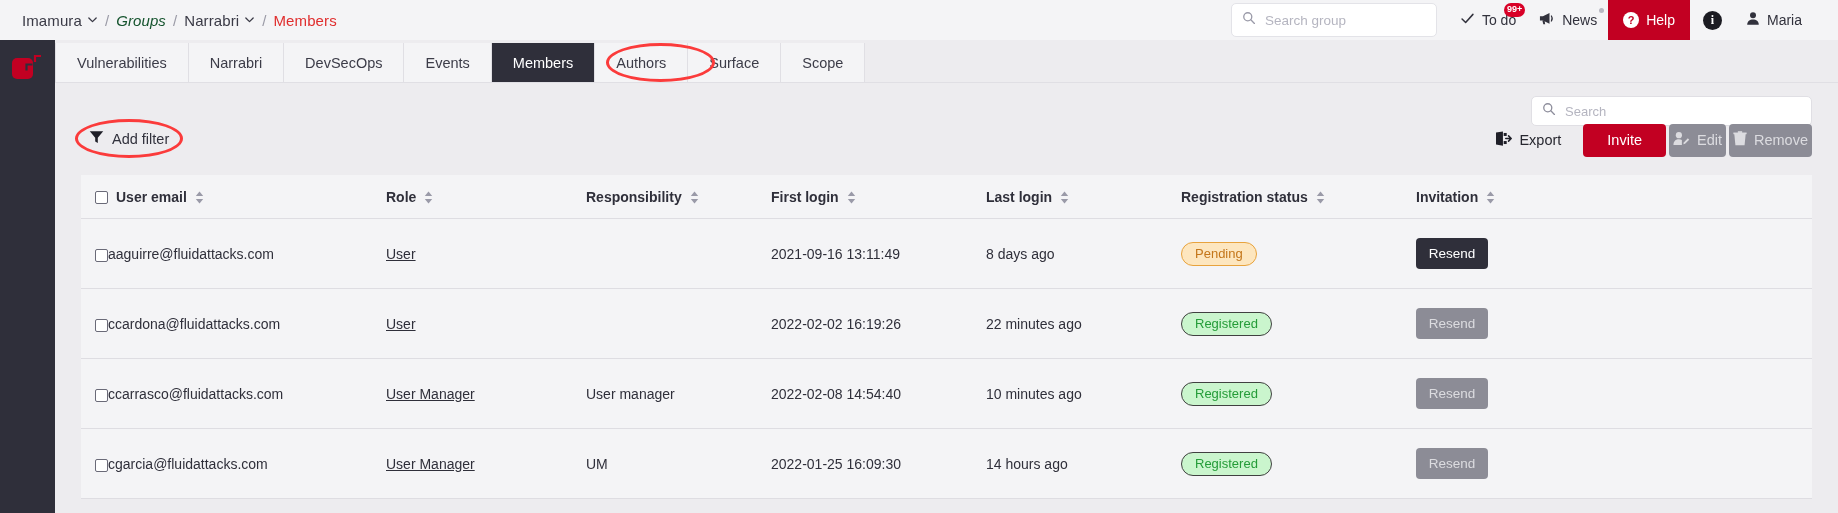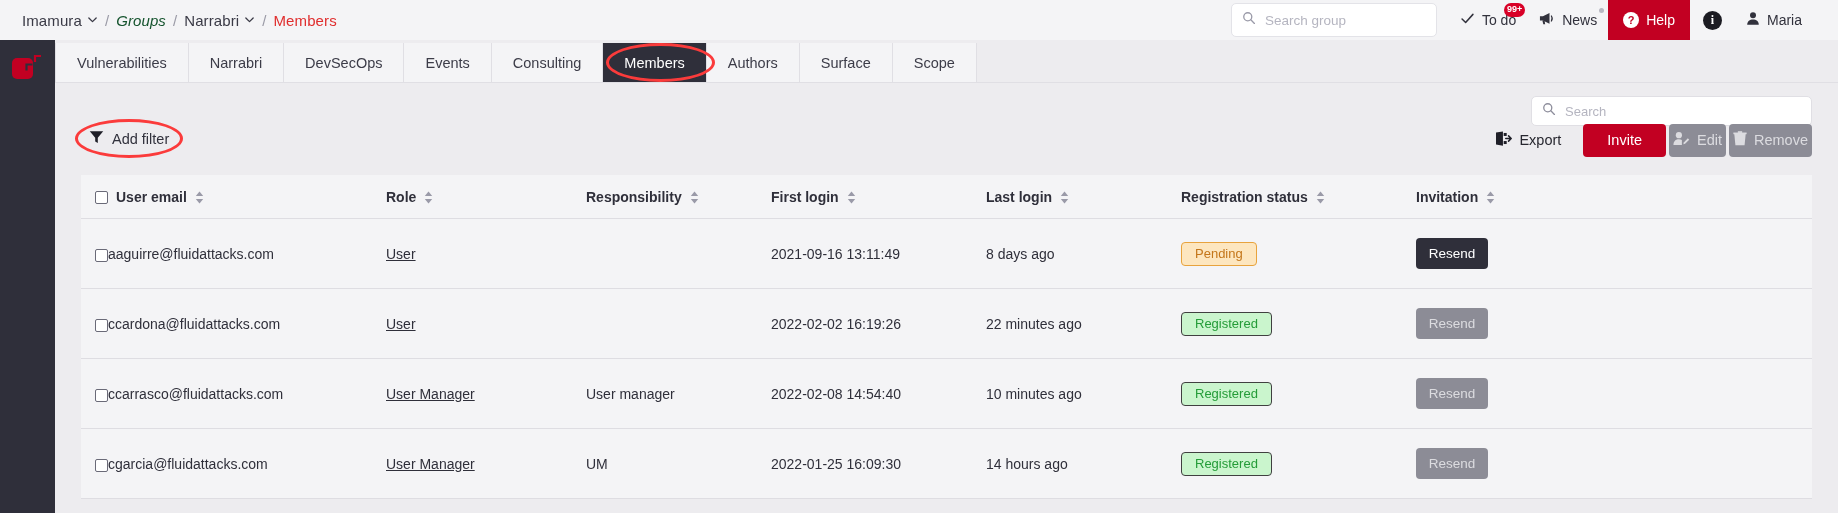--- a/index.html
+++ b/index.html
@@ -149,21 +149,21 @@
     font-size: 14px; color: #2f2f3a; padding: 19px 0; border-bottom: 1px solid #dedde2;
     vertical-align: middle;
   }
   .cb {
     width: 13px; height: 13px; border: 1.5px solid #6a6a78; border-radius: 2px;
     display: inline-block; background: #fff; flex: none;
   }
   .email-cell { display: flex; align-items: flex-end; gap: 0; }
   .rolelink { color: #2f2f3a; text-decoration: underline; }
   .pill {
-    display: inline-block; padding: 4px 13px 5px; border-radius: 4px;
+    display: inline-block; padding: 4px 13px 5px; border-radius: 12px;
     font-size: 13px; line-height: 1;
   }
   .pill.pending { background: #fde6bf; border: 1px solid #e8a33d; color: #c4761a; }
   .pill.registered { background: #caf5cd; border: 1px solid #404040; color: #249c38; }
   .resend {
     width: 72px; height: 31px; border: 0; border-radius: 4px; font-size: 13.5px;
     font-family: "Liberation Sans", sans-serif; color: #fff; background: #2f2f3a;
   }
   .resend.disabled { background: #8c8c96; color: #dcdce0; }
 
@@ -269,23 +269,20 @@
         </div>
         <div class="tab">
           <span>Narrabri</span>
         </div>
         <div class="tab">
           <span>DevSecOps</span>
         </div>
         <div class="tab">
           <span>Events</span>
         </div>
-        <div class="tab">
-          <span>Consulting</span>
-        </div>
         <div class="tab active">
           <span>Members</span>
         </div>
         <div class="tab">
           <span>Authors</span>
         </div>
         <div class="tab">
           <span>Surface</span>
         </div>
         <div class="tab">

